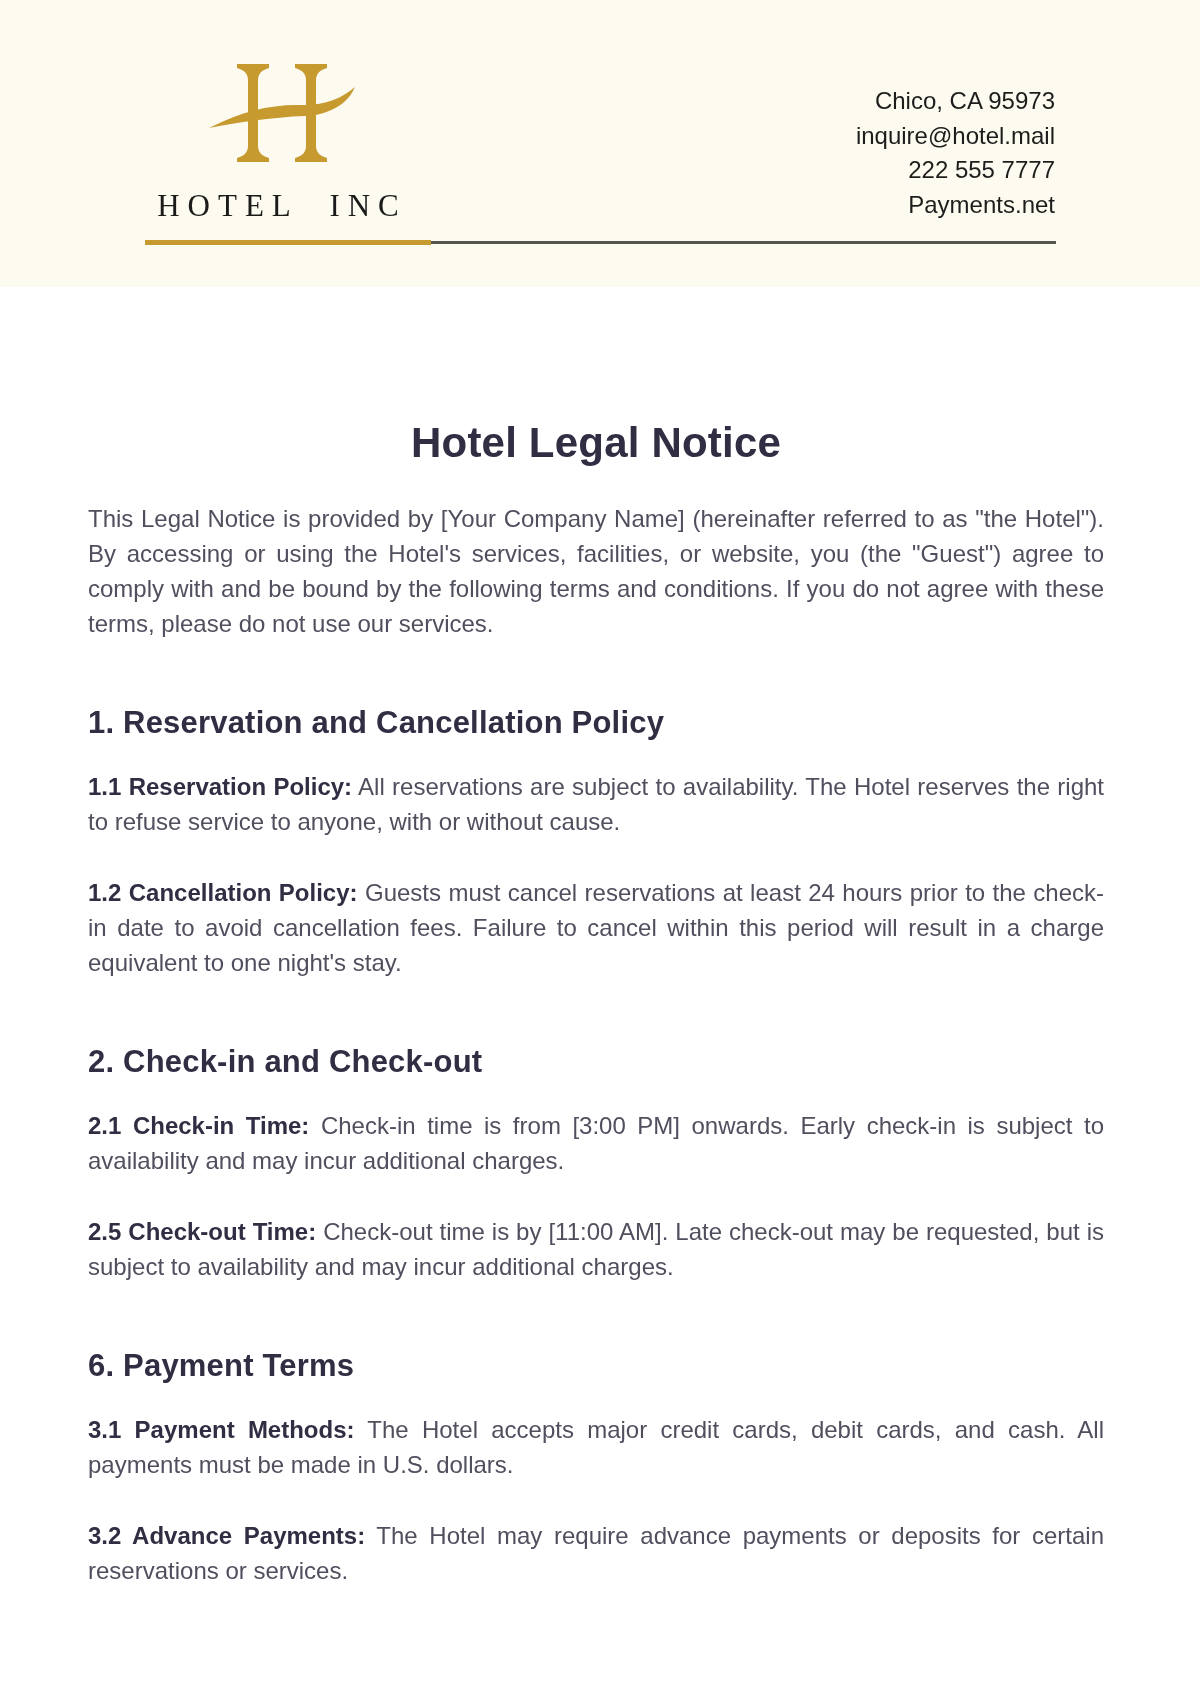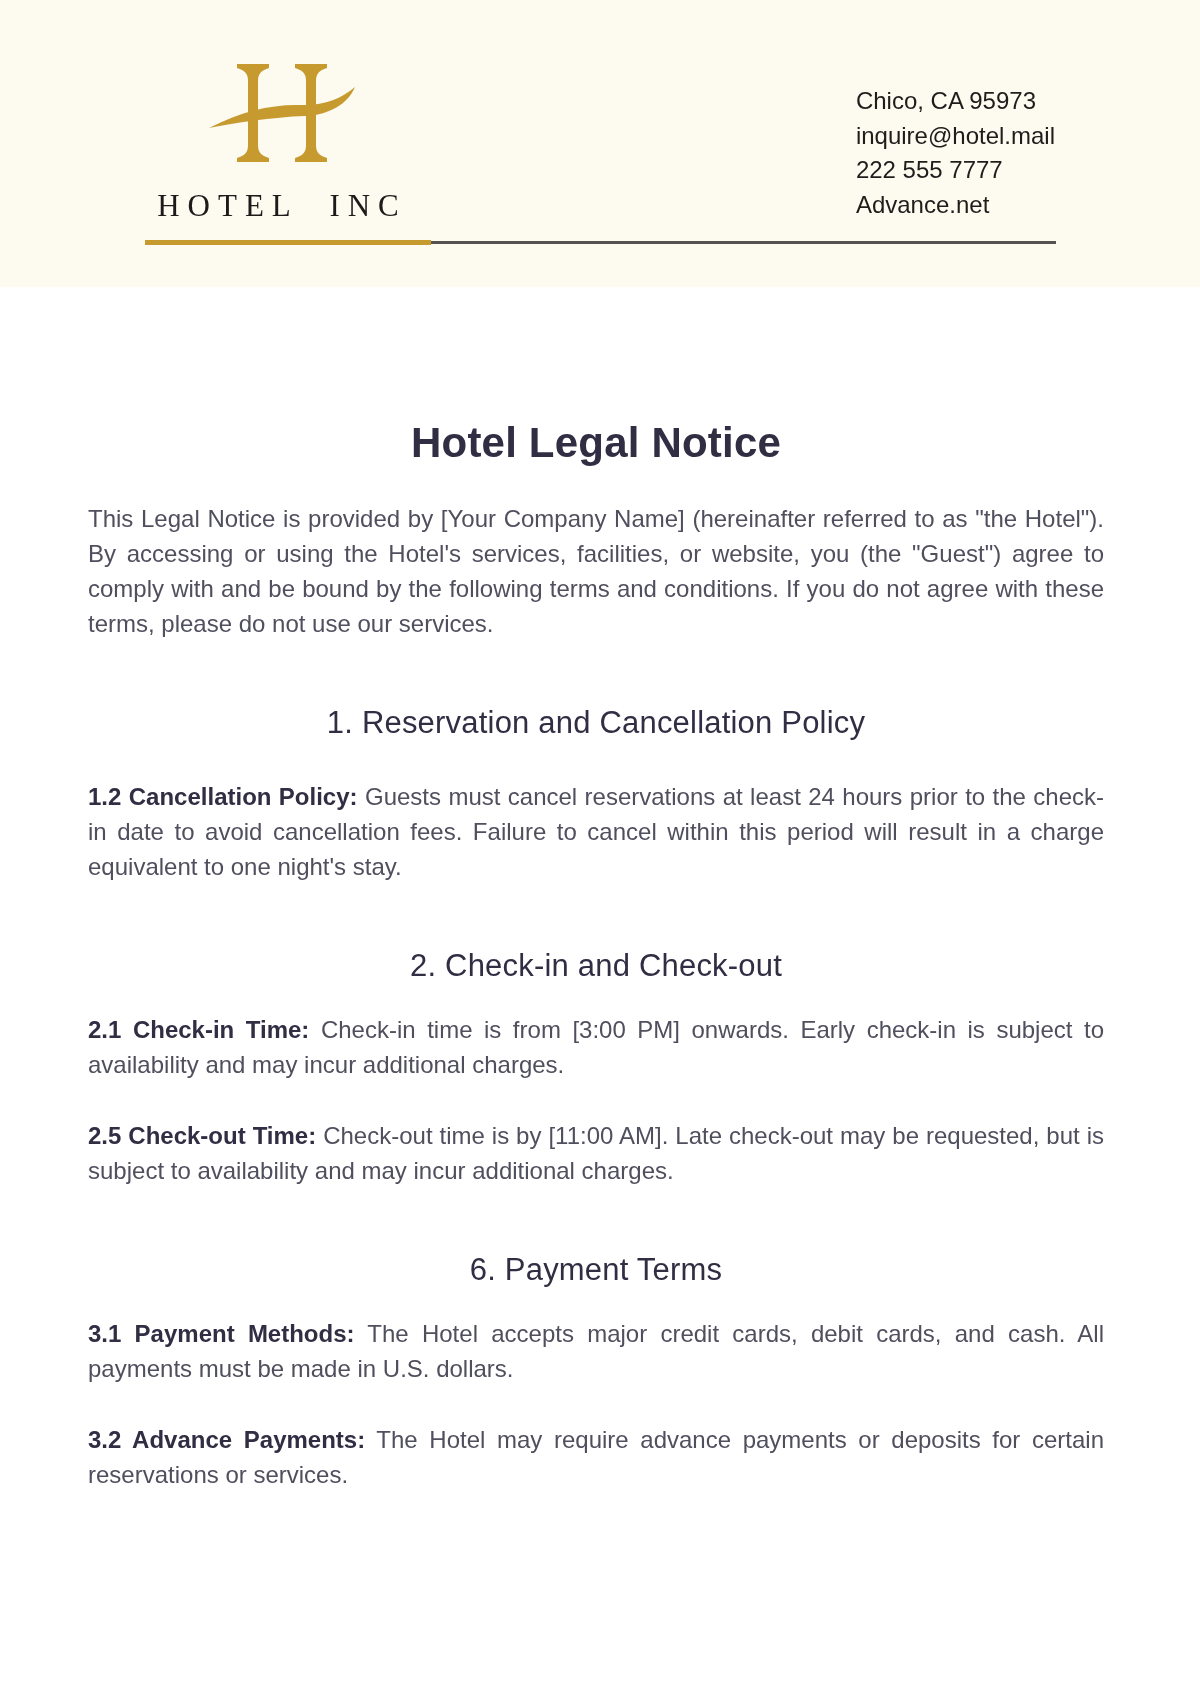--- a/index.html
+++ b/index.html
@@ -33,21 +33,21 @@
     font-size: 31px;
     letter-spacing: 8px;
     word-spacing: 16px;
     color: #1C1B1A;
     white-space: nowrap;
   }
   .contact-block {
     position: absolute;
     top: 84px;
     right: 145px;
-    text-align: left;
+    text-align: right;
     font-size: 24px;
     line-height: 34.5px;
     color: #1E1D1B;
   }
   .header-divider {
     position: absolute;
     left: 145px;
     right: 144px;
     top: 240px;
     display: flex;
@@ -80,24 +80,23 @@
     color: #312E44;
   }
   .intro-para {
     margin: 33px 0 0 0;
     text-align: justify;
   }
   .section-heading {
     margin: 62px 0 0 0;
     font-size: 31px;
     line-height: 40px;
-    font-weight: 400;
+    font-weight: 700;
     color: #312E44;
     letter-spacing: 0.2px;
-    text-align: center;
   }
   .doc-para {
     margin: 36px 0 0 0;
     text-align: justify;
   }
   .doc-para.first { margin-top: 26px; }
 </style>
 </head>
 <body>
 
@@ -113,40 +112,41 @@
 
         <path fill="#C79A2F" d="M2,66 C32,50 64,42 94,43 C116,44 134,37 148,25 C141,42 122,53 98,54 C66,55 28,61 2,66 Z"></path>
       </svg>
       <div class="wordmark">HOTEL INC</div>
     </div>
 
     <div class="contact-block">
       <div>Chico, CA 95973</div>
       <div>inquire@hotel.mail</div>
       <div>222 555 7777</div>
-      <div>Advance.net</div>
+      <div>Payments.net</div>
     </div>
 
     <div class="header-divider">
       <span class="divider-gold"></span>
       <span class="divider-dark"></span>
     </div>
   </header>
 
   <main class="doc">
     <h1 class="doc-title">Hotel Legal Notice</h1>
 
 
     <p class="intro-para">This Legal Notice is provided by [Your Company Name] (hereinafter referred to as "the Hotel"). By accessing or using the Hotel's services, facilities, or website, you (the "Guest") agree to comply with and be bound by the following terms and conditions. If you do not agree with these terms, please do not use our services.</p>
 
     <div id="sections-host">
   <section class="doc-section">
     <h2 class="section-heading">1. Reservation and Cancellation Policy</h2>
     <div>
 
+    <p class="doc-para first"><strong class="label-bold">1.1 Reservation Policy:</strong> <span>All reservations are subject to availability. The Hotel reserves the right to refuse service to anyone, with or without cause.</span></p>
             <p class="doc-para"><strong class="label-bold">1.2 Cancellation Policy:</strong> <span>Guests must cancel reservations at least 24 hours prior to the check-in date to avoid cancellation fees. Failure to cancel within this period will result in a charge equivalent to one night's stay.</span></p>
           </div>
   </section>
 
   <section class="doc-section">
     <h2 class="section-heading">2. Check-in and Check-out</h2>
     <div>
 
     <p class="doc-para first"><strong class="label-bold">2.1 Check-in Time:</strong> <span>Check-in time is from [3:00 PM] onwards. Early check-in is subject to availability and may incur additional charges.</span></p>
             <p class="doc-para"><strong class="label-bold">2.5 Check-out Time:</strong> <span>Check-out time is by [11:00 AM]. Late check-out may be requested, but is subject to availability and may incur additional charges.</span></p>

